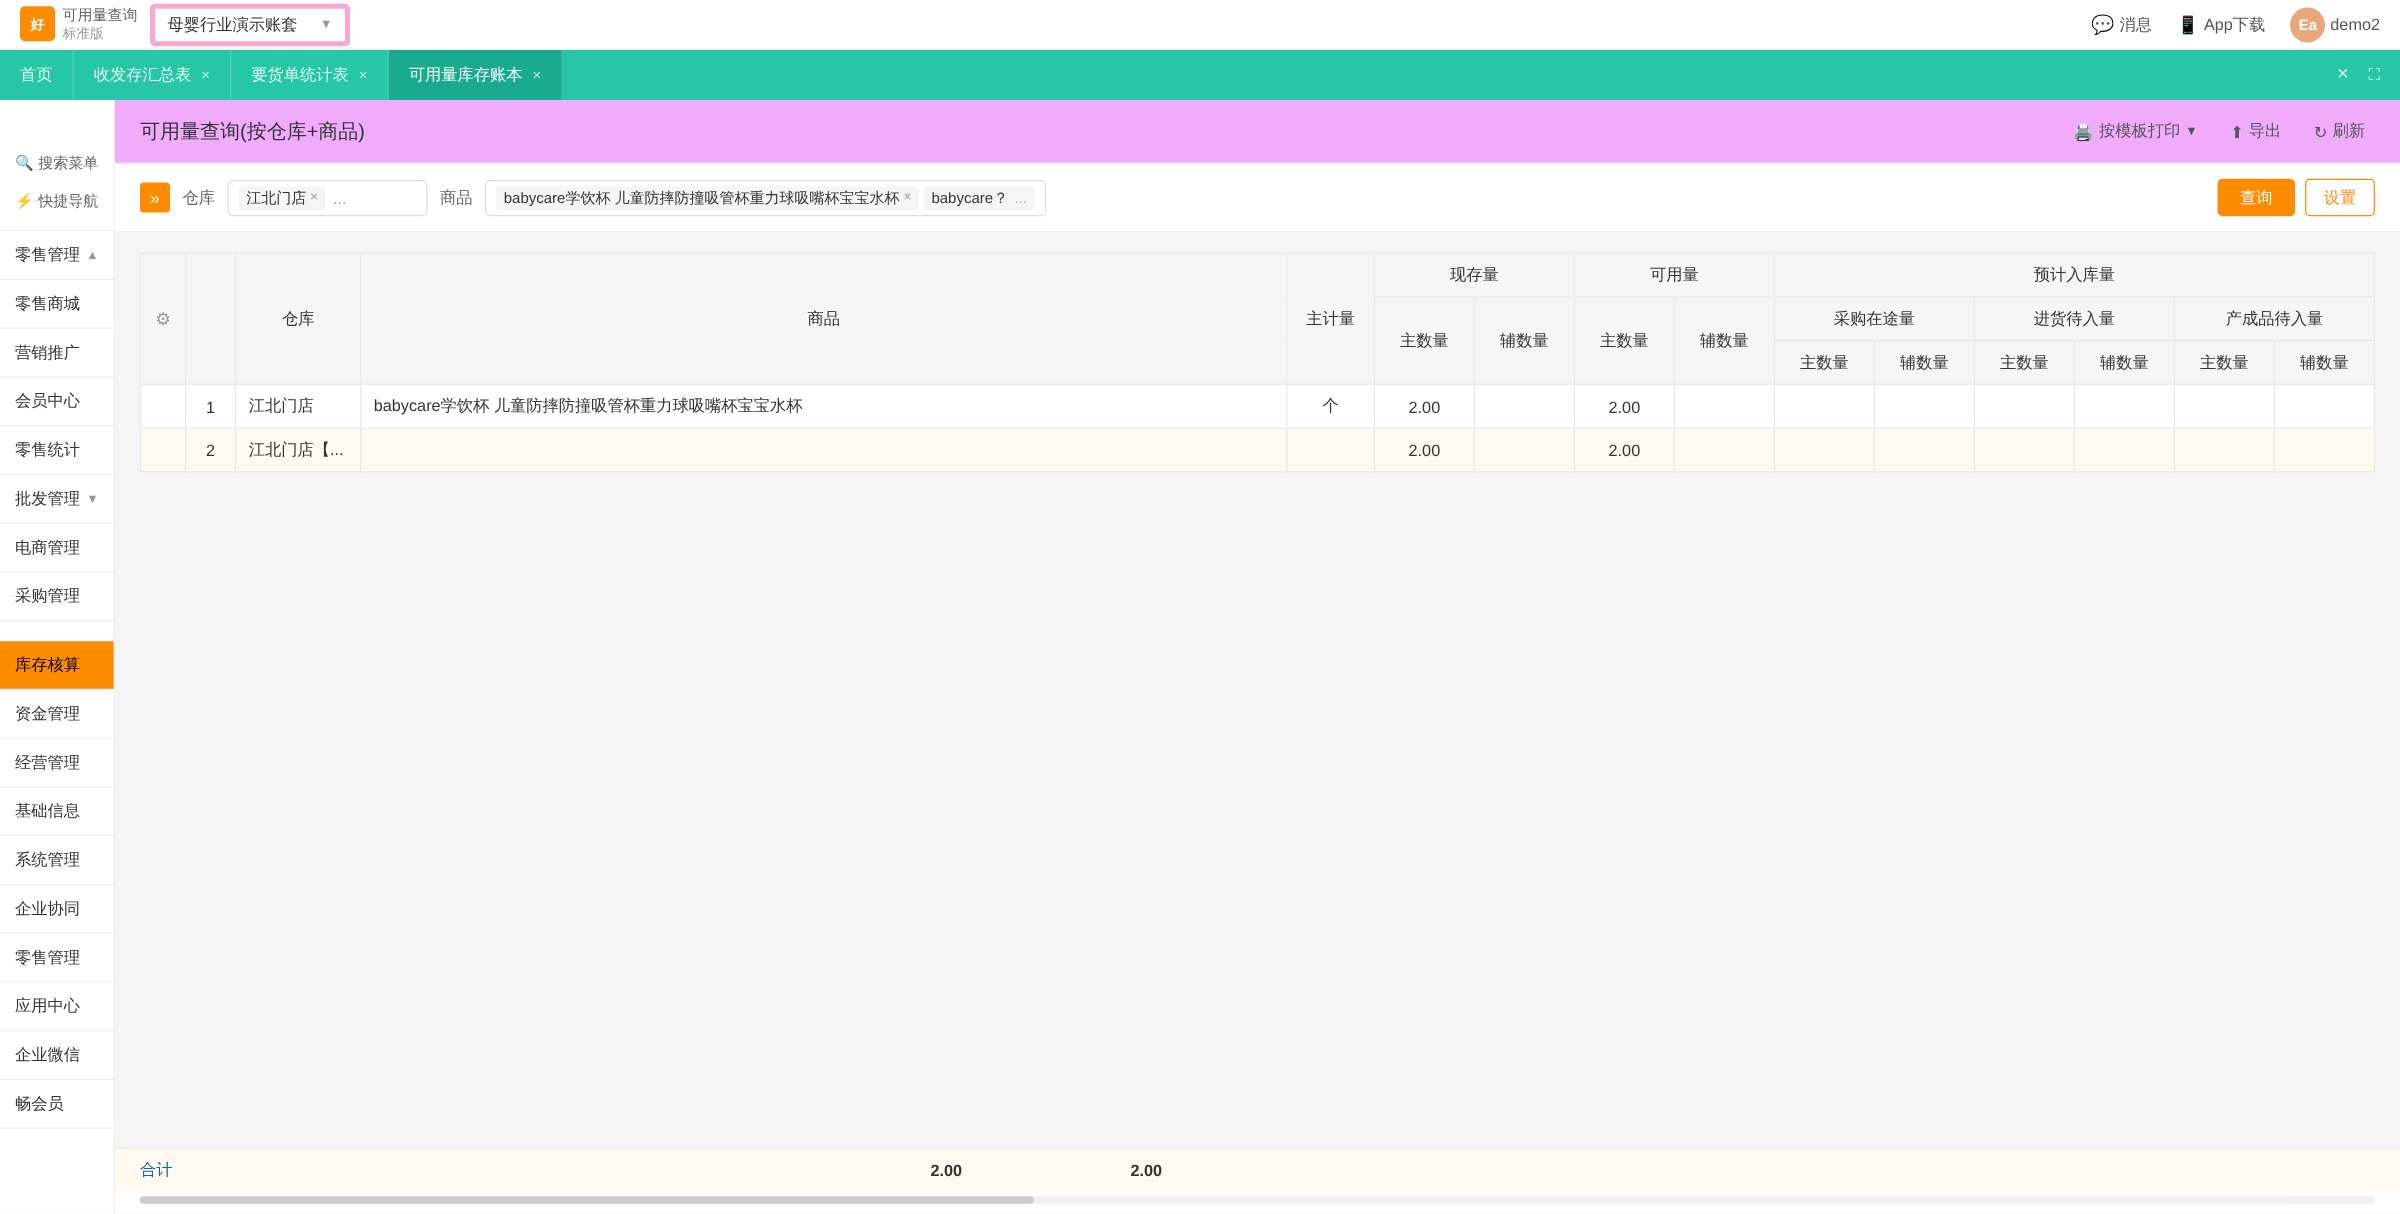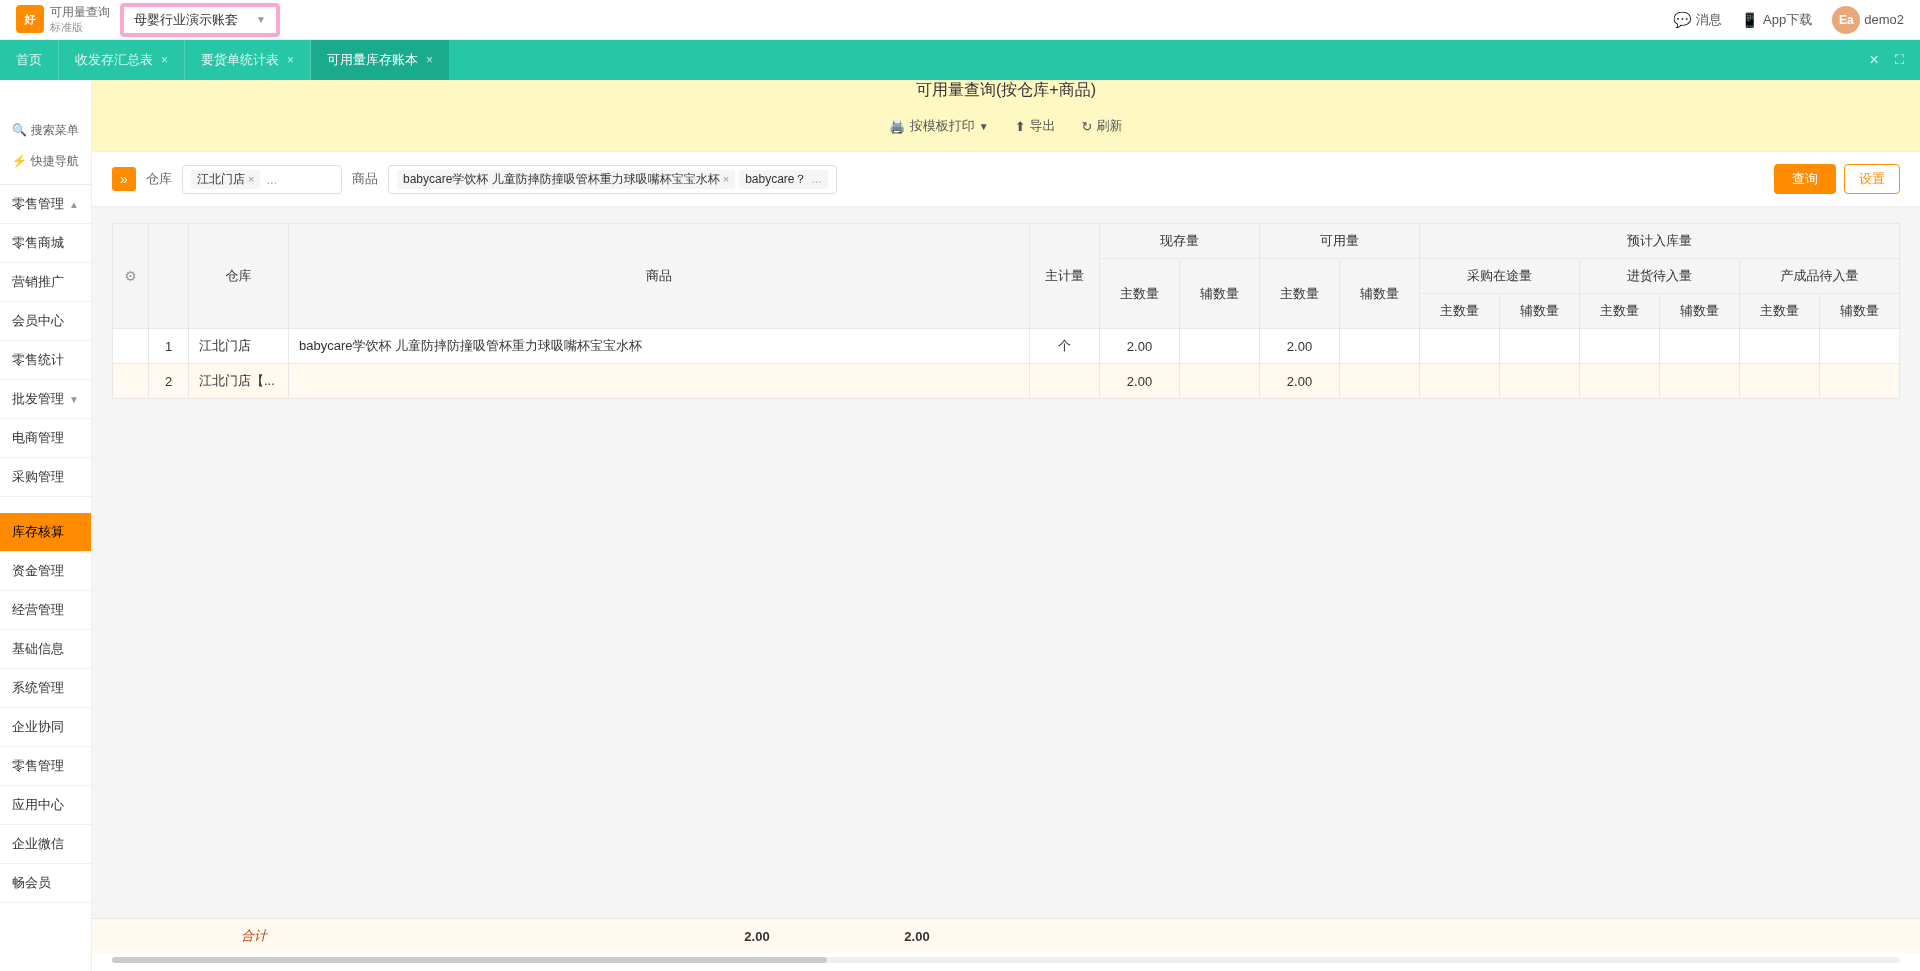--- a/index.html
+++ b/index.html
@@ -129,28 +129,27 @@
     
     .content-area {
       flex: 1;
       overflow: auto;
       display: flex;
       flex-direction: column;
       background: #f5f5f5;
     }
 
     .page-header {
-      background: #fef9c3;
-      padding: 0 20px 0 20px;
+      background: #f0abfc;
+      padding: 12px 20px 0 20px;
       border-bottom: 1px solid #eee;
       display: flex;
       align-items: center;
       justify-content: space-between;
       flex-shrink: 0;
-      flex-direction: column;
     }
     .page-title-text {
       font-size: 16px;
       font-weight: 500;
       color: #333;
       padding-bottom: 12px;
     }
     .page-header-actions {
       display: flex;
       align-items: center;
@@ -287,25 +286,24 @@
     .footer-bar {
       background: #fff9f0;
       border-top: 1px solid #e8e8e8;
       padding: 8px 20px;
       display: flex;
       align-items: center;
       flex-shrink: 0;
     }
     .footer-total-label {
       font-size: 13px;
-      color: #c2410c;
+      color: #0369a1;
       font-weight: 500;
       width: 155px;
-      text-align: right;
-      font-style: italic;
+      text-align: left;
     }
     .footer-total-values {
       display: flex;
       flex: 1;
     }
     .footer-total-cell {
       font-size: 13px;
       color: #333;
       font-weight: 600;
       text-align: center;

